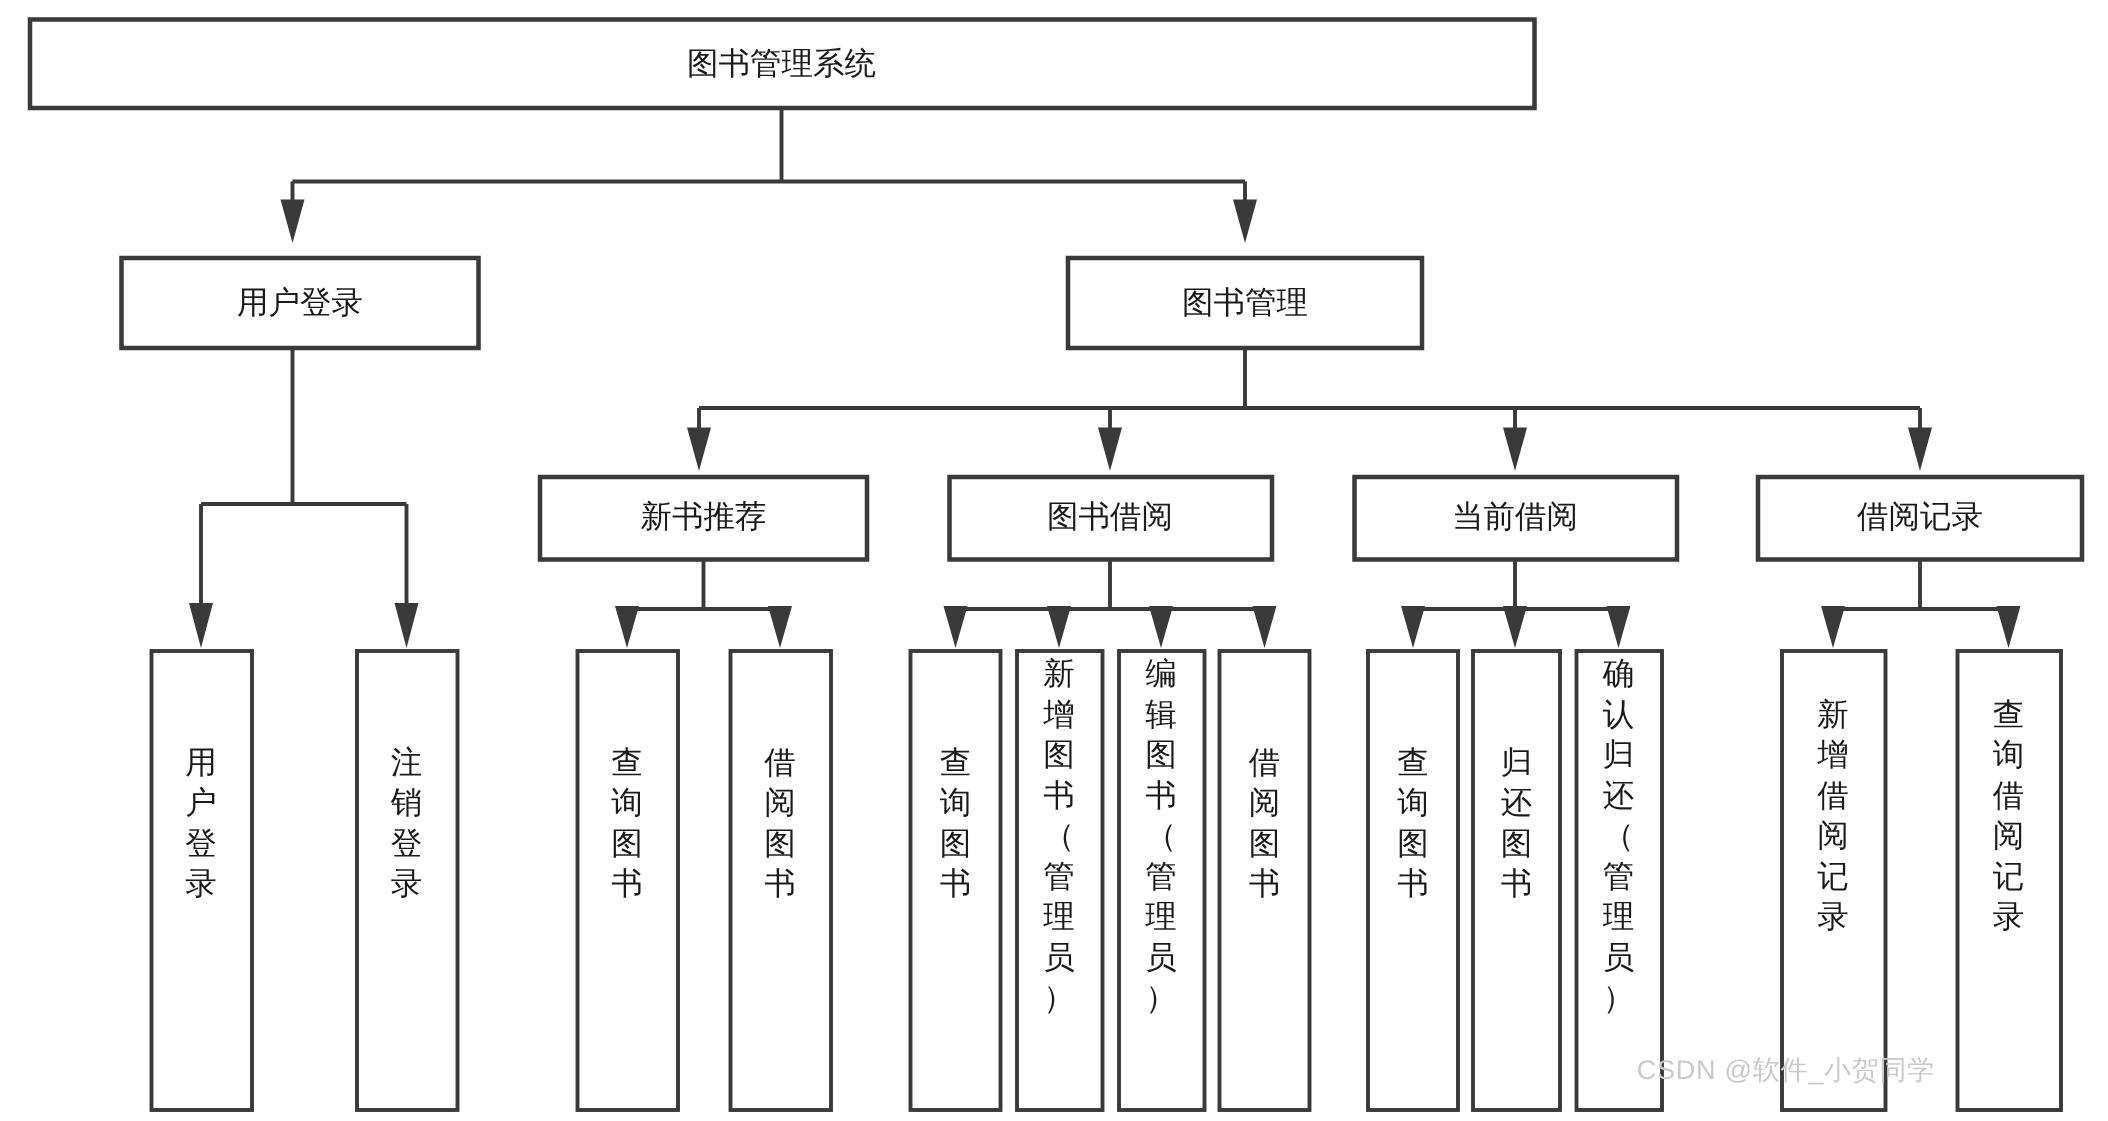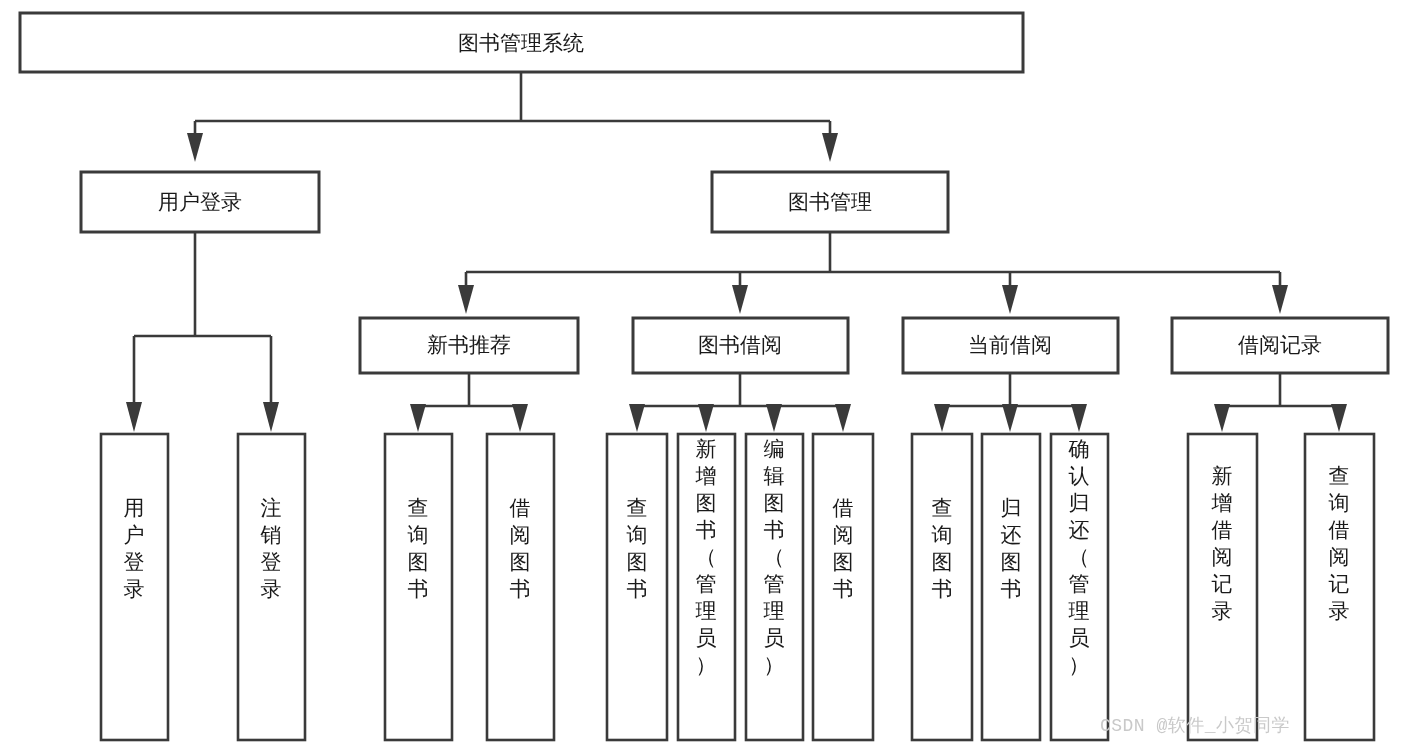--- a/index.html
+++ b/index.html
@@ -54,22 +54,22 @@
   }
   .node-label-v {
     font-family: "Liberation Sans", "DejaVu Sans", sans-serif;
     font-size: 21px;
     fill: #1a1a1a;
     text-anchor: middle;
   }
   .watermark {
     position: absolute;
     right: 14px;
-    bottom: 10px;
-    font-family: Liberation Mono, monospace;
+    bottom: 22px;
+    font-family: Liberation Sans, sans-serif;
     font-size: 18px;
     color: #c9c9c9;
     letter-spacing: 0.5px;
     white-space: nowrap;
     user-select: none;
   }
 </style>
 </head>
 <body>
 

